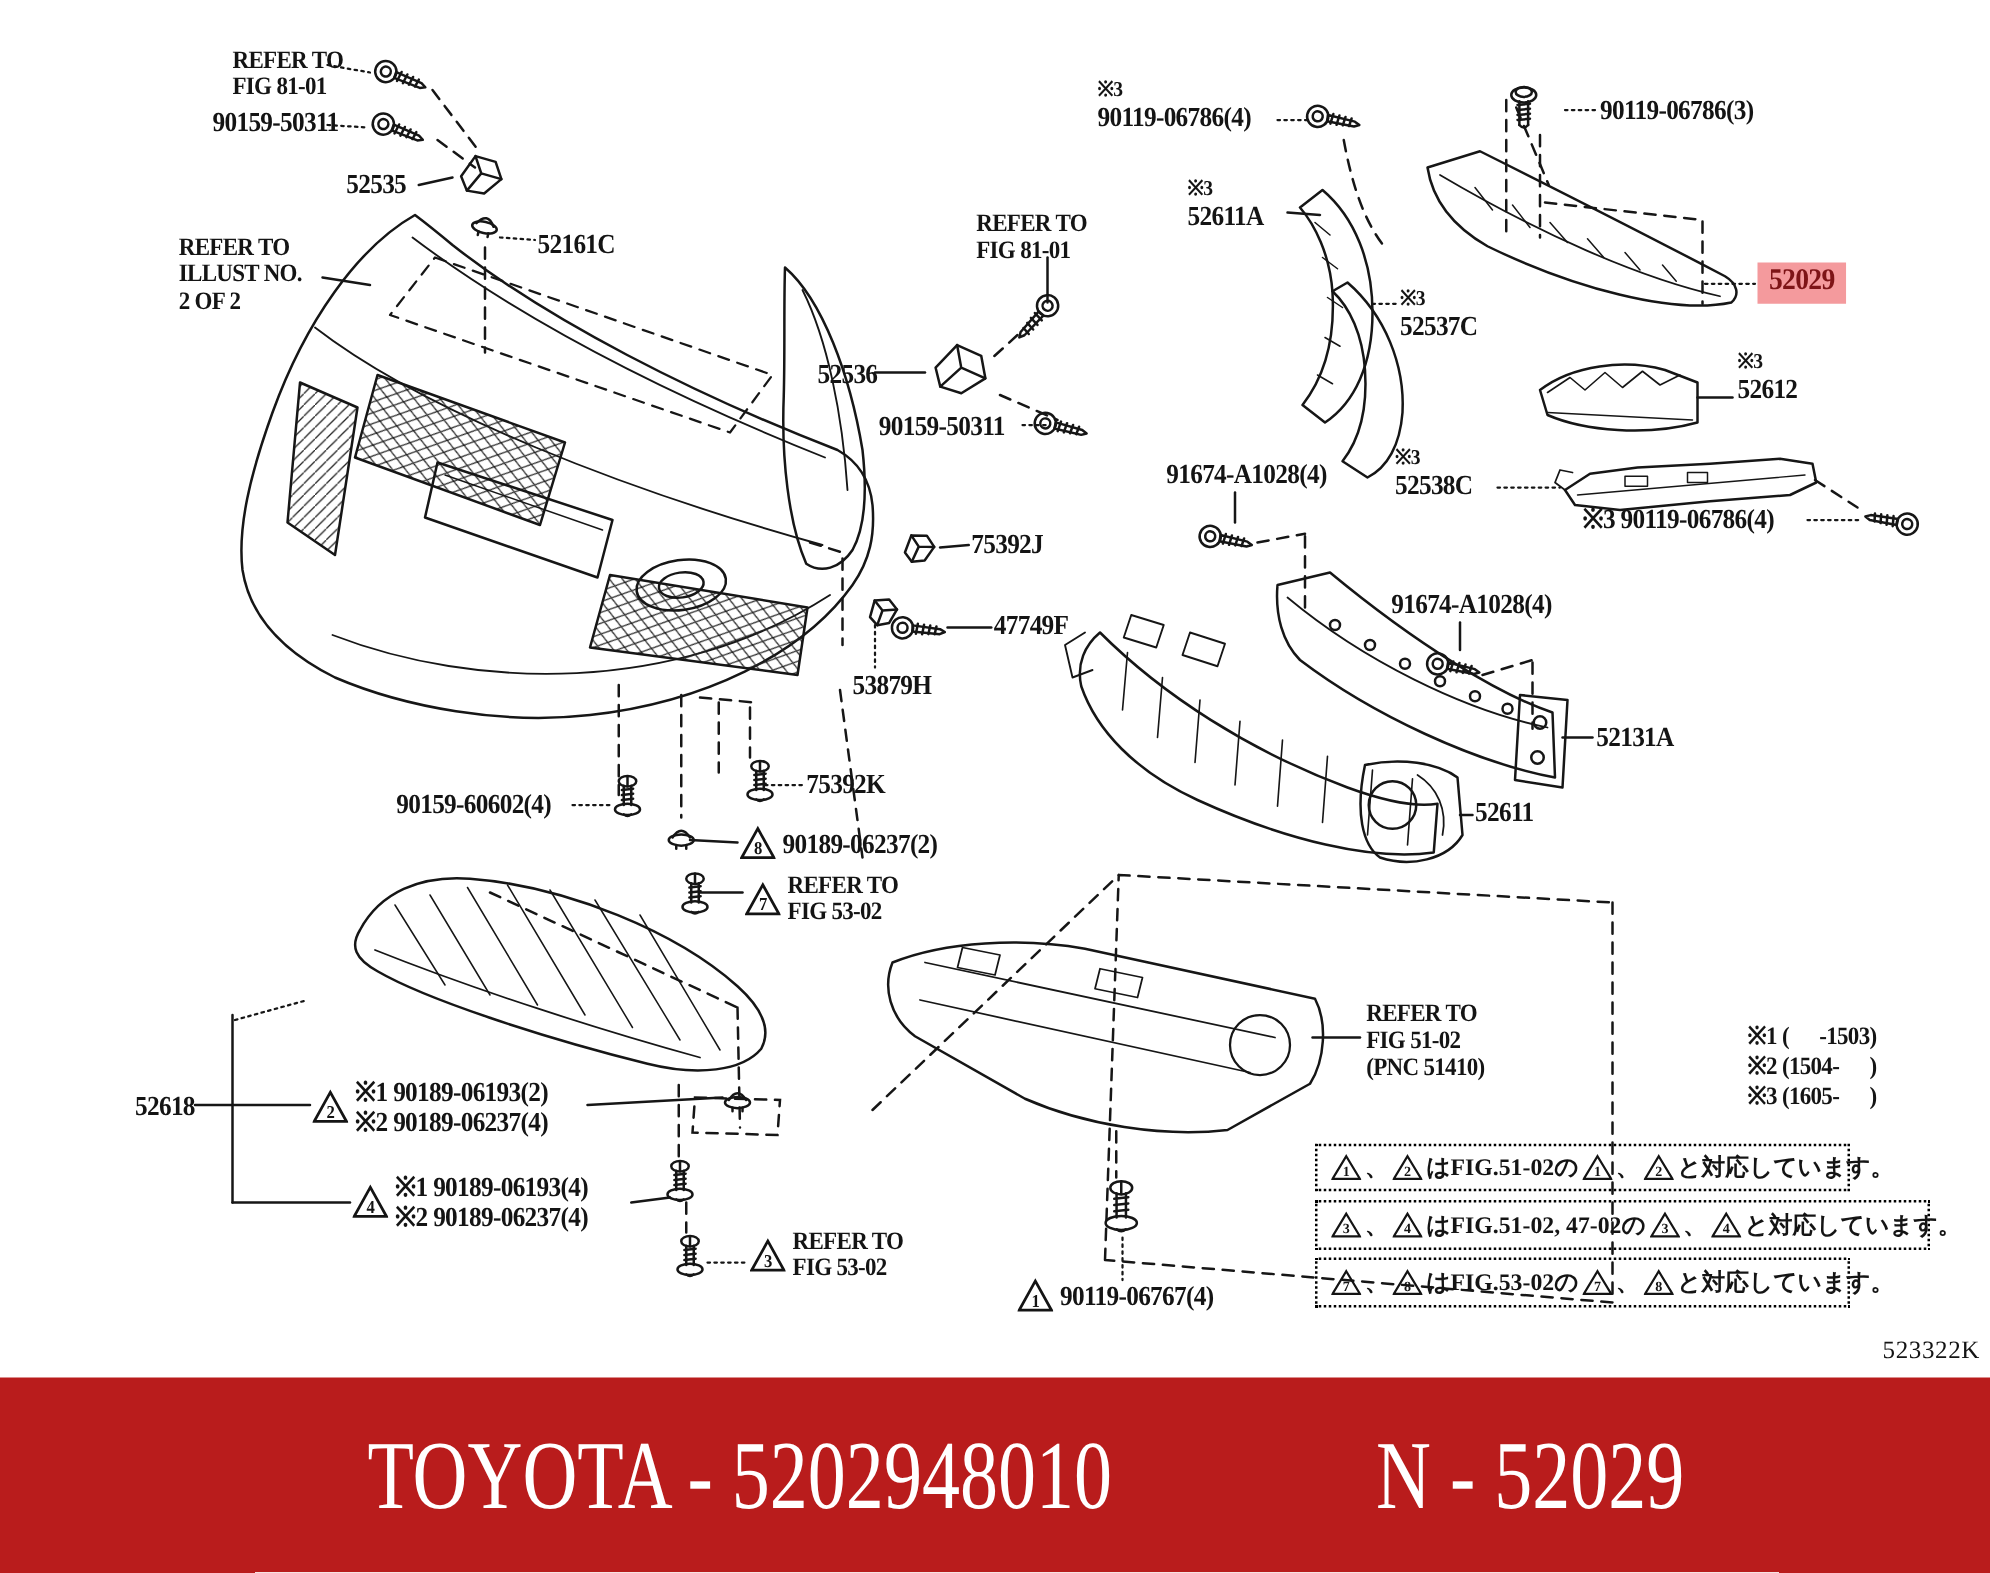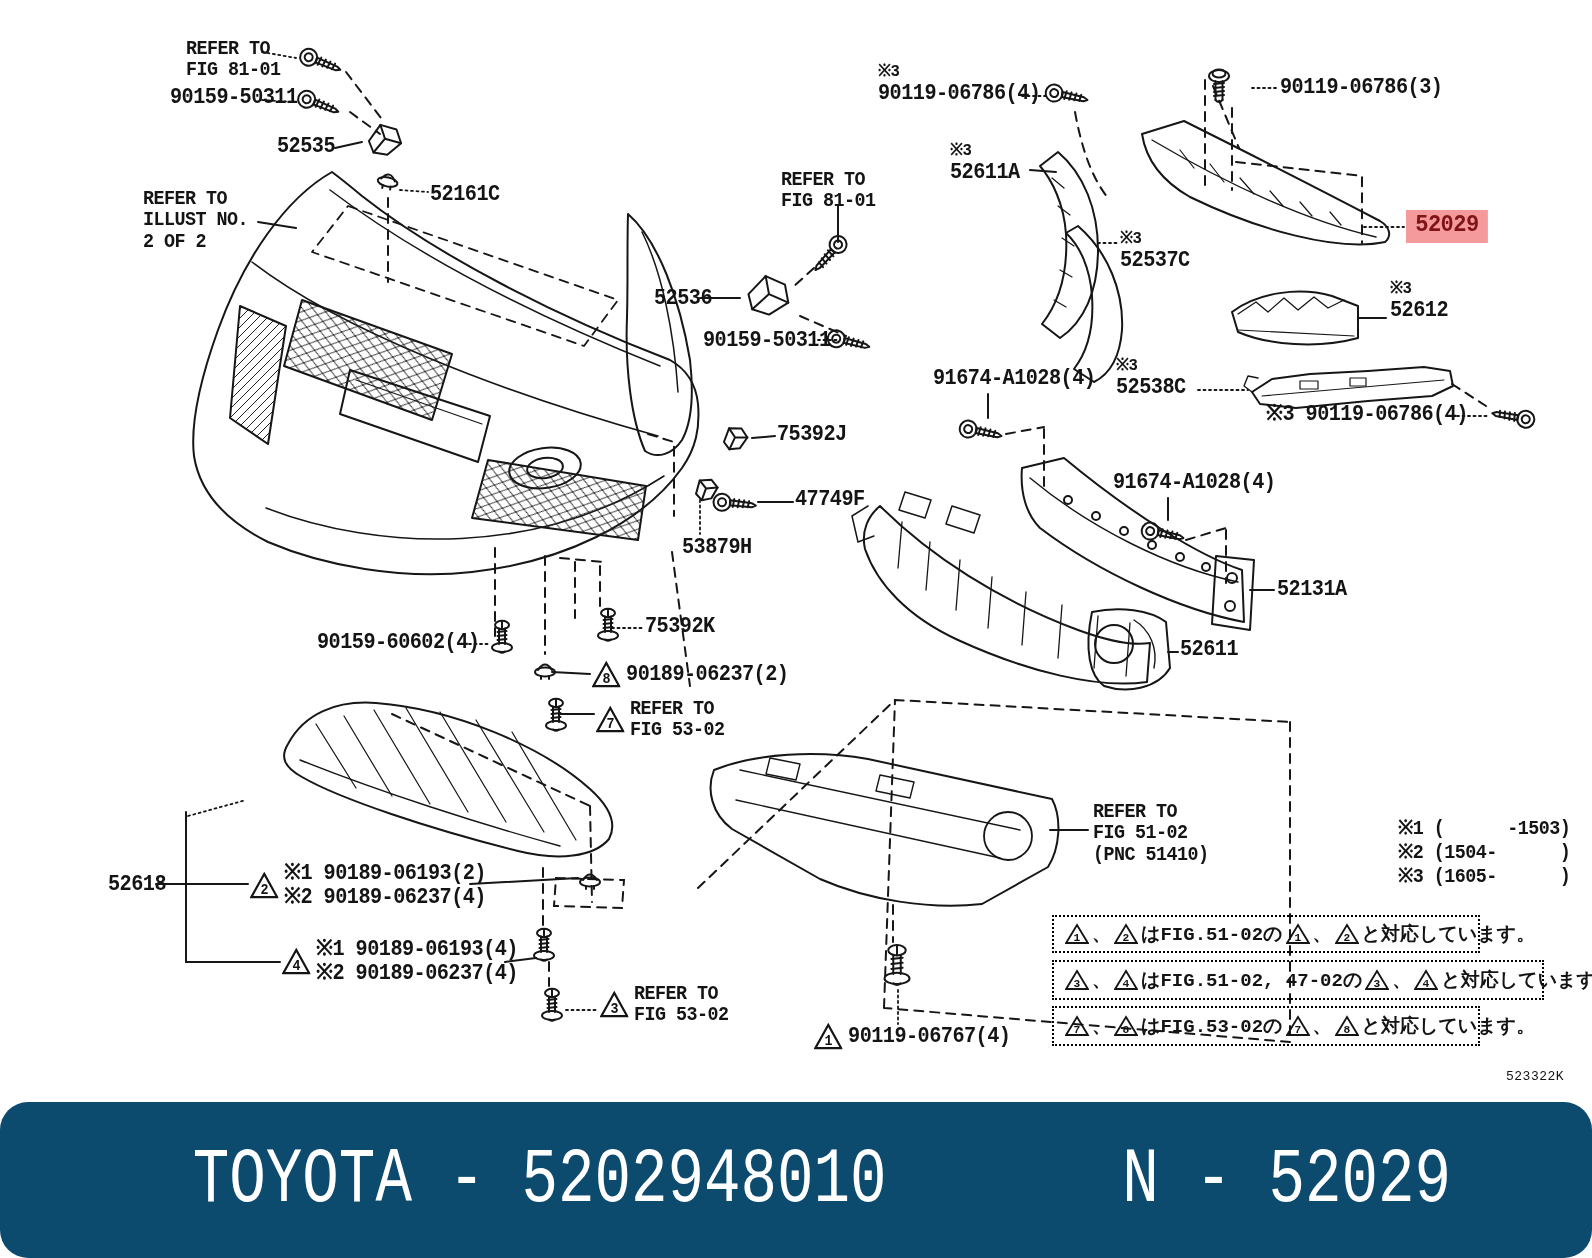--- a/index.html
+++ b/index.html
@@ -1,32 +1,32 @@
 <!DOCTYPE html>
 <html><head>
 <meta charset="utf-8">
 <style>
   html,body{margin:0;padding:0;background:#fff;}
   #stage{position:relative;width:1592px;height:1258px;background:#ffffff;overflow:hidden;
-         font-family:Liberation Mono, monospace;color:#141414;}
+         font-family:Liberation Serif, serif;color:#141414;}
   #art{position:absolute;left:0;top:0;}
   #art .ln,#art path,#art polygon,#art ellipse,#art circle,#art line,#art rect,#art use{vector-effect:non-scaling-stroke;}
   .lbl{position:absolute;display:flex;align-items:center;gap:6px;font-weight:bold;font-size:22px;
        line-height:1.07;letter-spacing:-0.6px;white-space:pre;transform:scaleX(.92);transform-origin:left top;}
   .lbl .ln.sm{font-size:17px;line-height:1.15;}
   .lbl.refer{font-size:20px;}
   .lbl.legend{font-size:20px;line-height:1.2;}
-  .lbl.code{font-weight:normal;font-size:13px;letter-spacing:.5px;transform:none;}
+  .lbl.code{font-weight:normal;font-size:20px;letter-spacing:.5px;transform:none;}
   .lbl.hl{background:#f49a9d;color:#7e1417;padding:2px 10px 5px;font-size:24px;}
   .lbl svg{flex:0 0 auto;}
   .lbox{position:absolute;border:2px dotted #000;display:flex;align-items:center;padding:0 8px;
         font-size:19px;font-weight:bold;white-space:pre;box-sizing:border-box;}
   .lbox svg{margin:0 3px;flex:0 0 auto;}
-  #footer{position:absolute;left:0;top:1102px;width:1592px;height:156px;background:#0c4a6e;
-          display:flex;align-items:center;justify-content:center;gap:92px;border-radius:28px;}
+  #footer{position:absolute;left:0;top:1102px;width:1592px;height:156px;background:#b91c1c;
+          display:flex;align-items:center;justify-content:center;gap:92px;}
   #footer span{color:#ffffff;font-size:78px;font-weight:400;transform:scaleX(.78);white-space:pre;}
 </style>
 </head>
 <body>
 
 <div id="stage">
 
   <svg id="art" width="1592" height="1258" viewBox="0 0 1592 1258">
     <defs>
       <pattern id="cross" width="14" height="10" patternUnits="userSpaceOnUse" patternTransform="rotate(16)">

